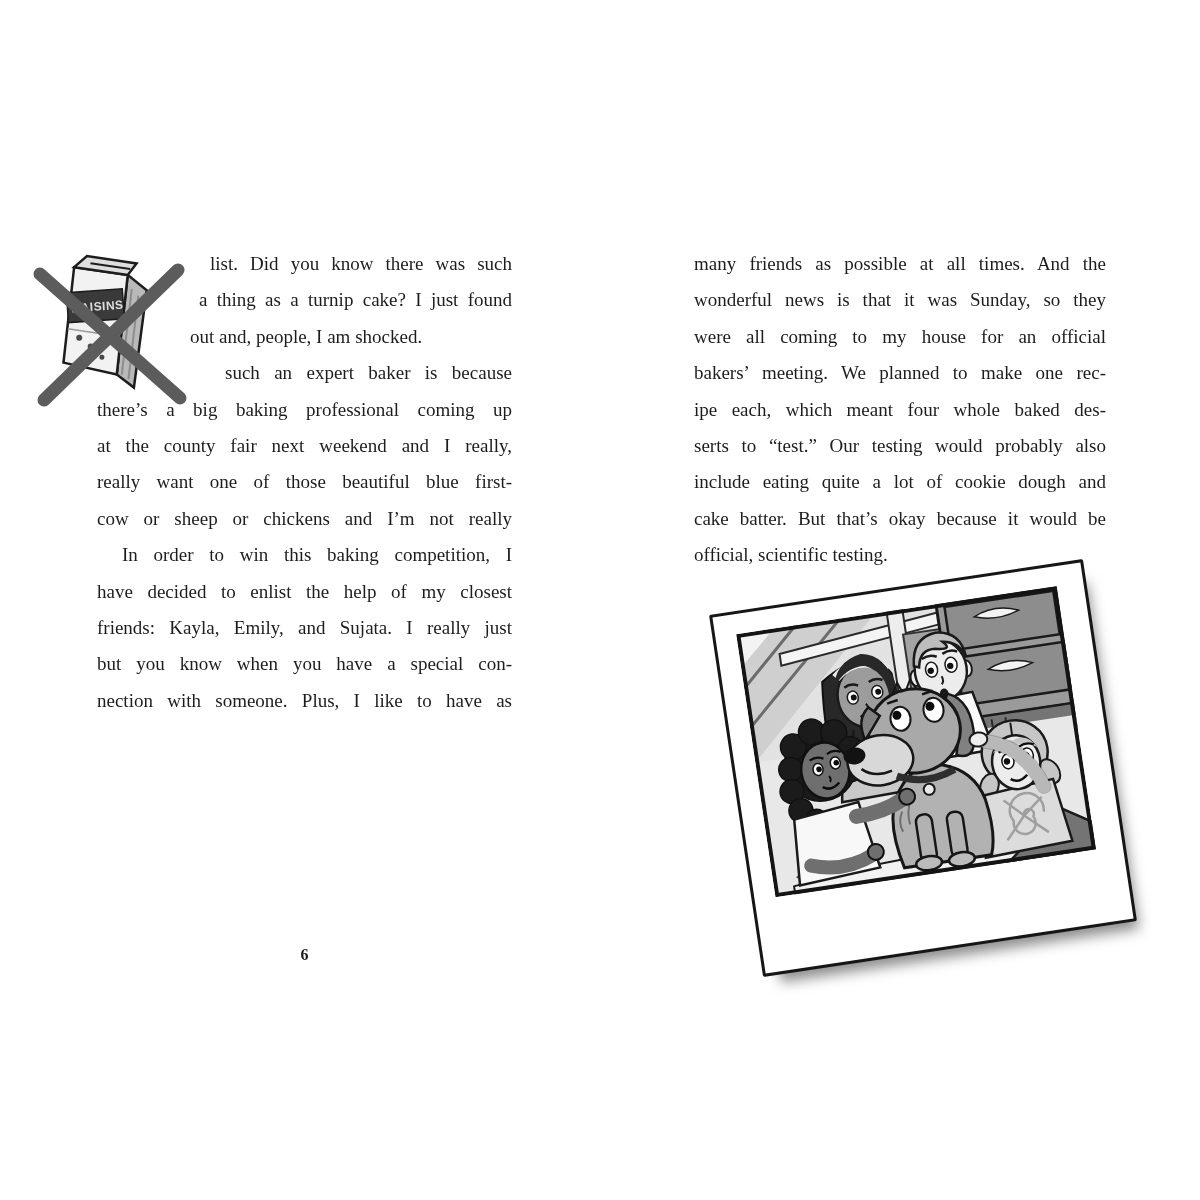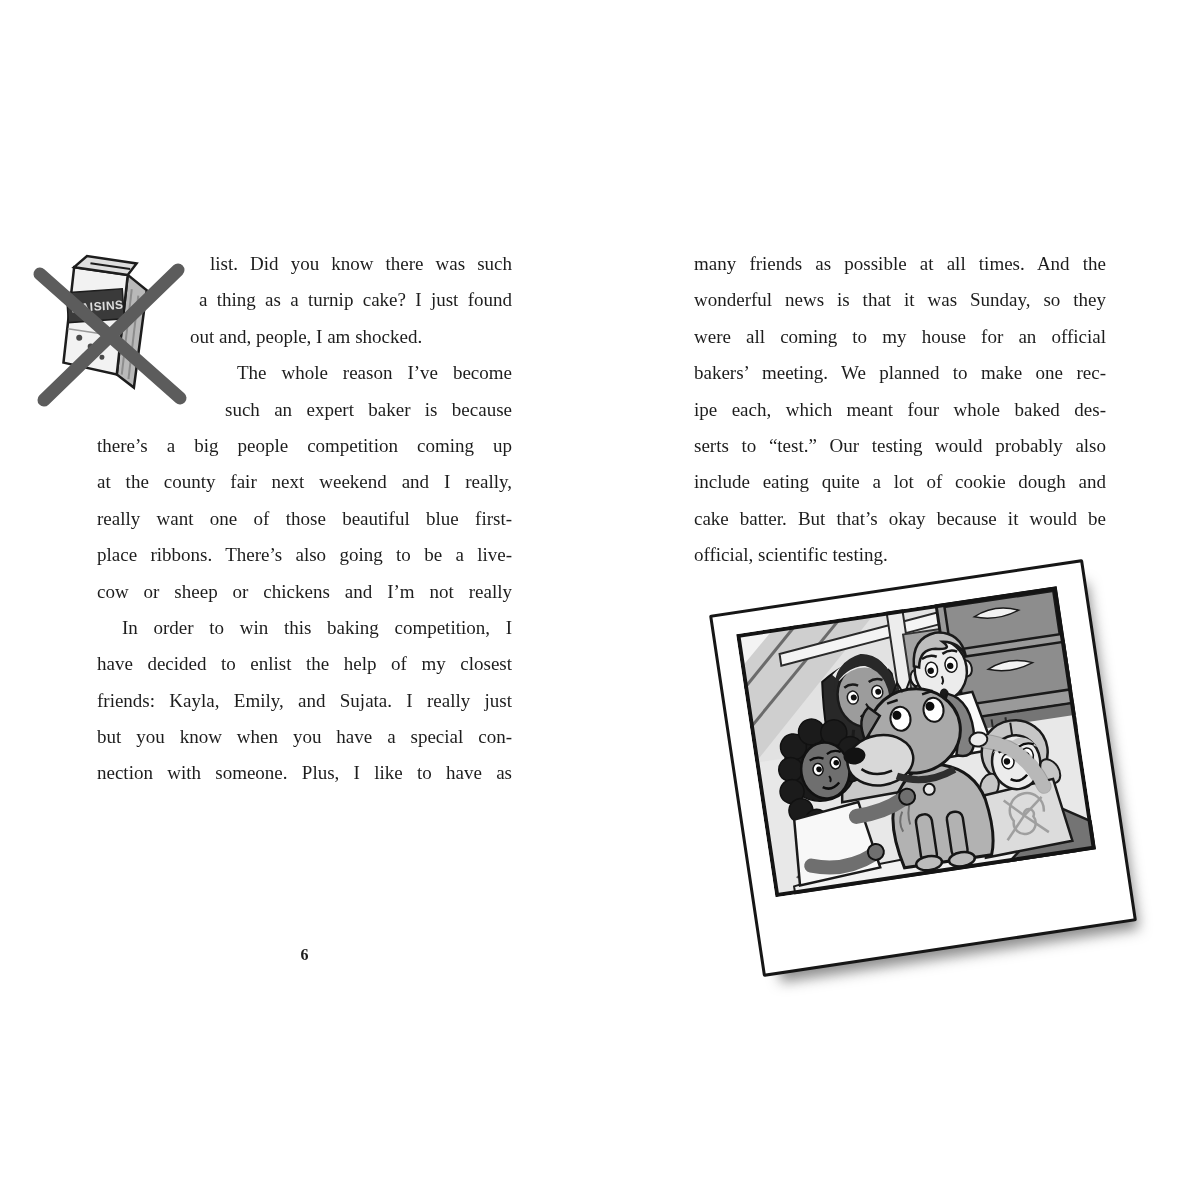--- a/index.html
+++ b/index.html
@@ -30,26 +30,24 @@
   }
   .photo { position:absolute; left:21px; top:20px; width:324px; height:266px; }
 </style>
 </head>
 <body>
 
 <div class="textcol textcol-left">
   <div class="line just" style="padding-left: 113px;">list. Did you know there was such</div>
     <div class="line just" style="padding-left: 102px;">a thing as a turnip cake? I just found</div>
     <div class="line" style="padding-left: 93px; font-family: Liberation Serif, serif;">out and, people, I am shocked.</div>
-    <div class="line just" style="padding-left: 140px;">The whole reason I’ve become</div>
     <div class="line just" style="padding-left: 128px;">such an expert baker is because</div>
-    <div class="line just">there’s a big people competition coming up</div>
+    <div class="line just">there’s a big baking professional coming up</div>
     <div class="line just">at the county fair next weekend and I really,</div>
     <div class="line just">really want one of those beautiful blue first-</div>
-    <div class="line just">place ribbons. There’s also going to be a live-</div>
     <div class="line just">cow or sheep or chickens and I’m not really</div>
     <div class="line just" style="padding-left: 25px;">In order to win this baking competition, I</div>
     <div class="line just">have decided to enlist the help of my closest</div>
     <div class="line just">friends: Kayla, Emily, and Sujata. I really just</div>
     <div class="line just">but you know when you have a special con-</div>
     <div class="line just">nection with someone. Plus, I like to have as</div>
 </div>
 
 <div class="pagenum">6</div>
 

